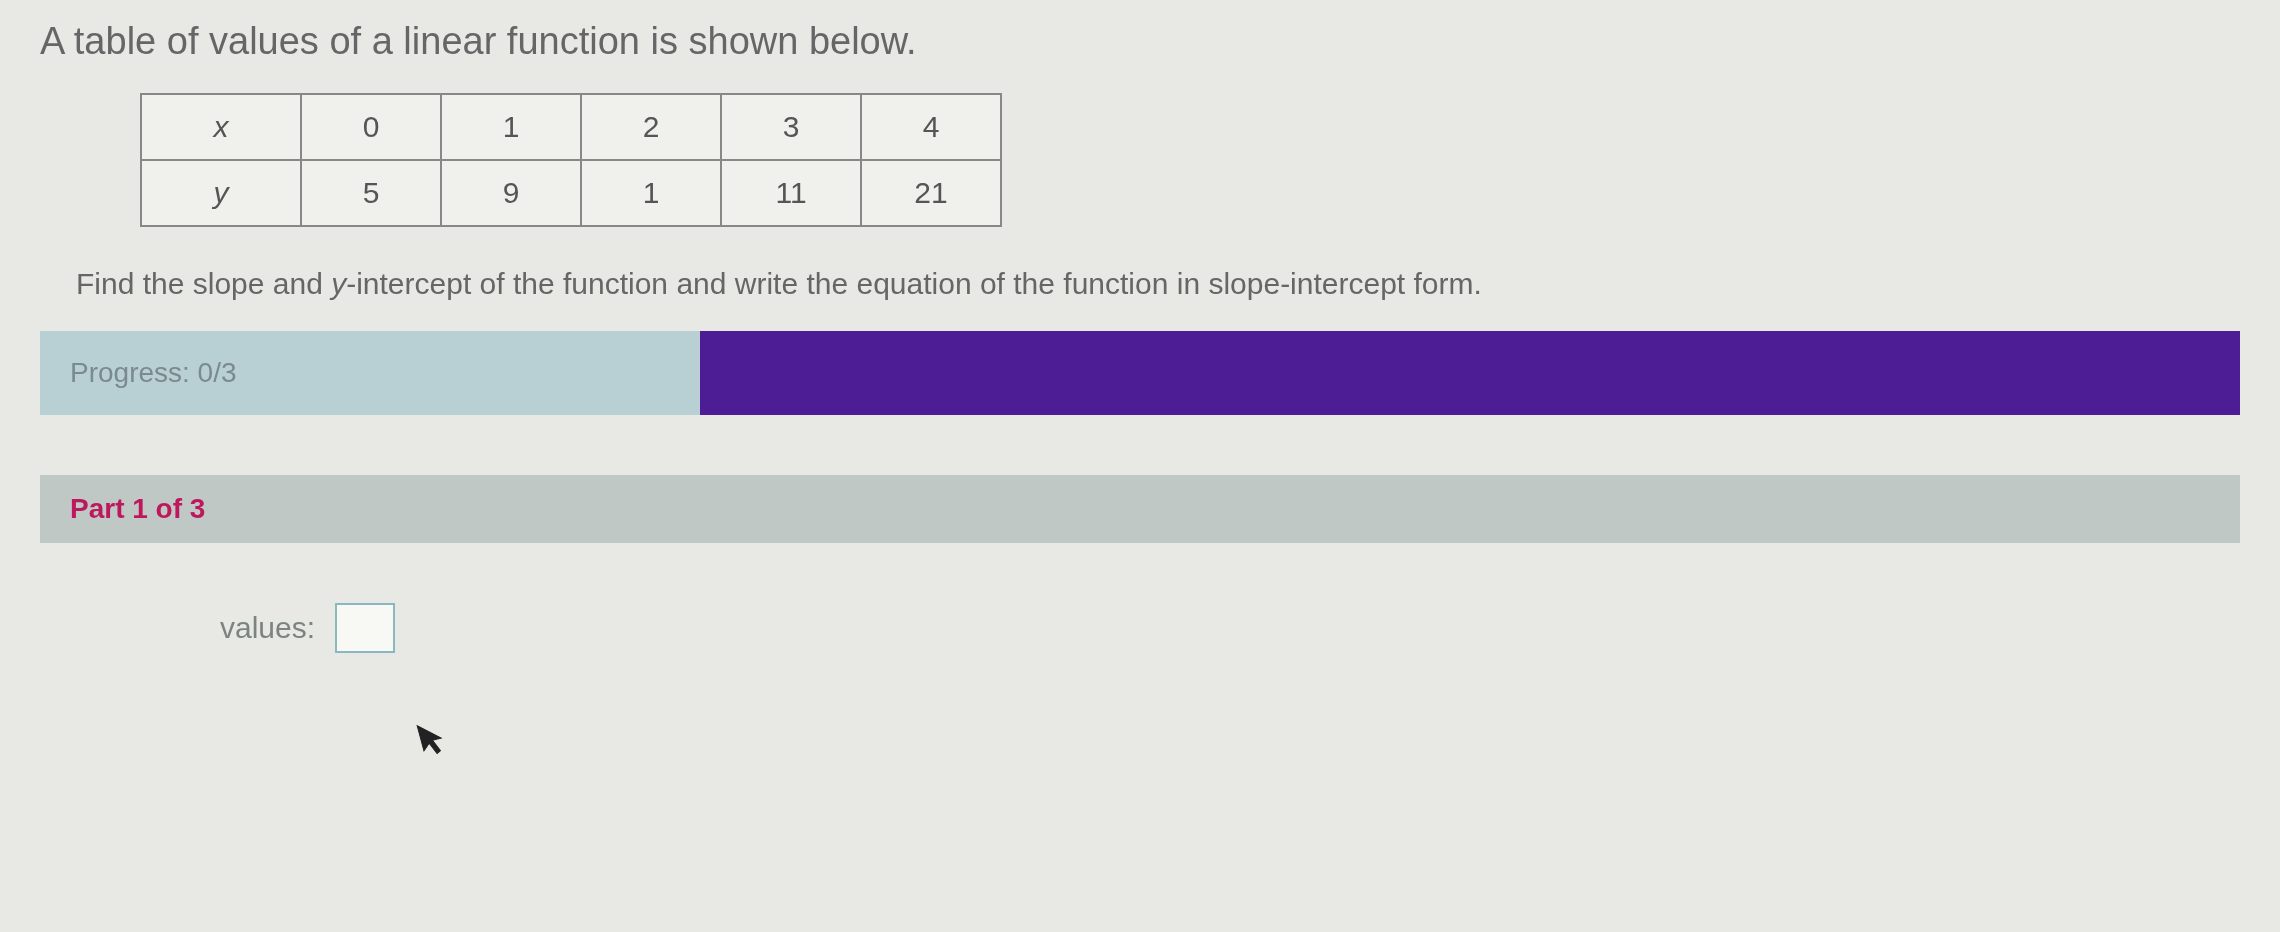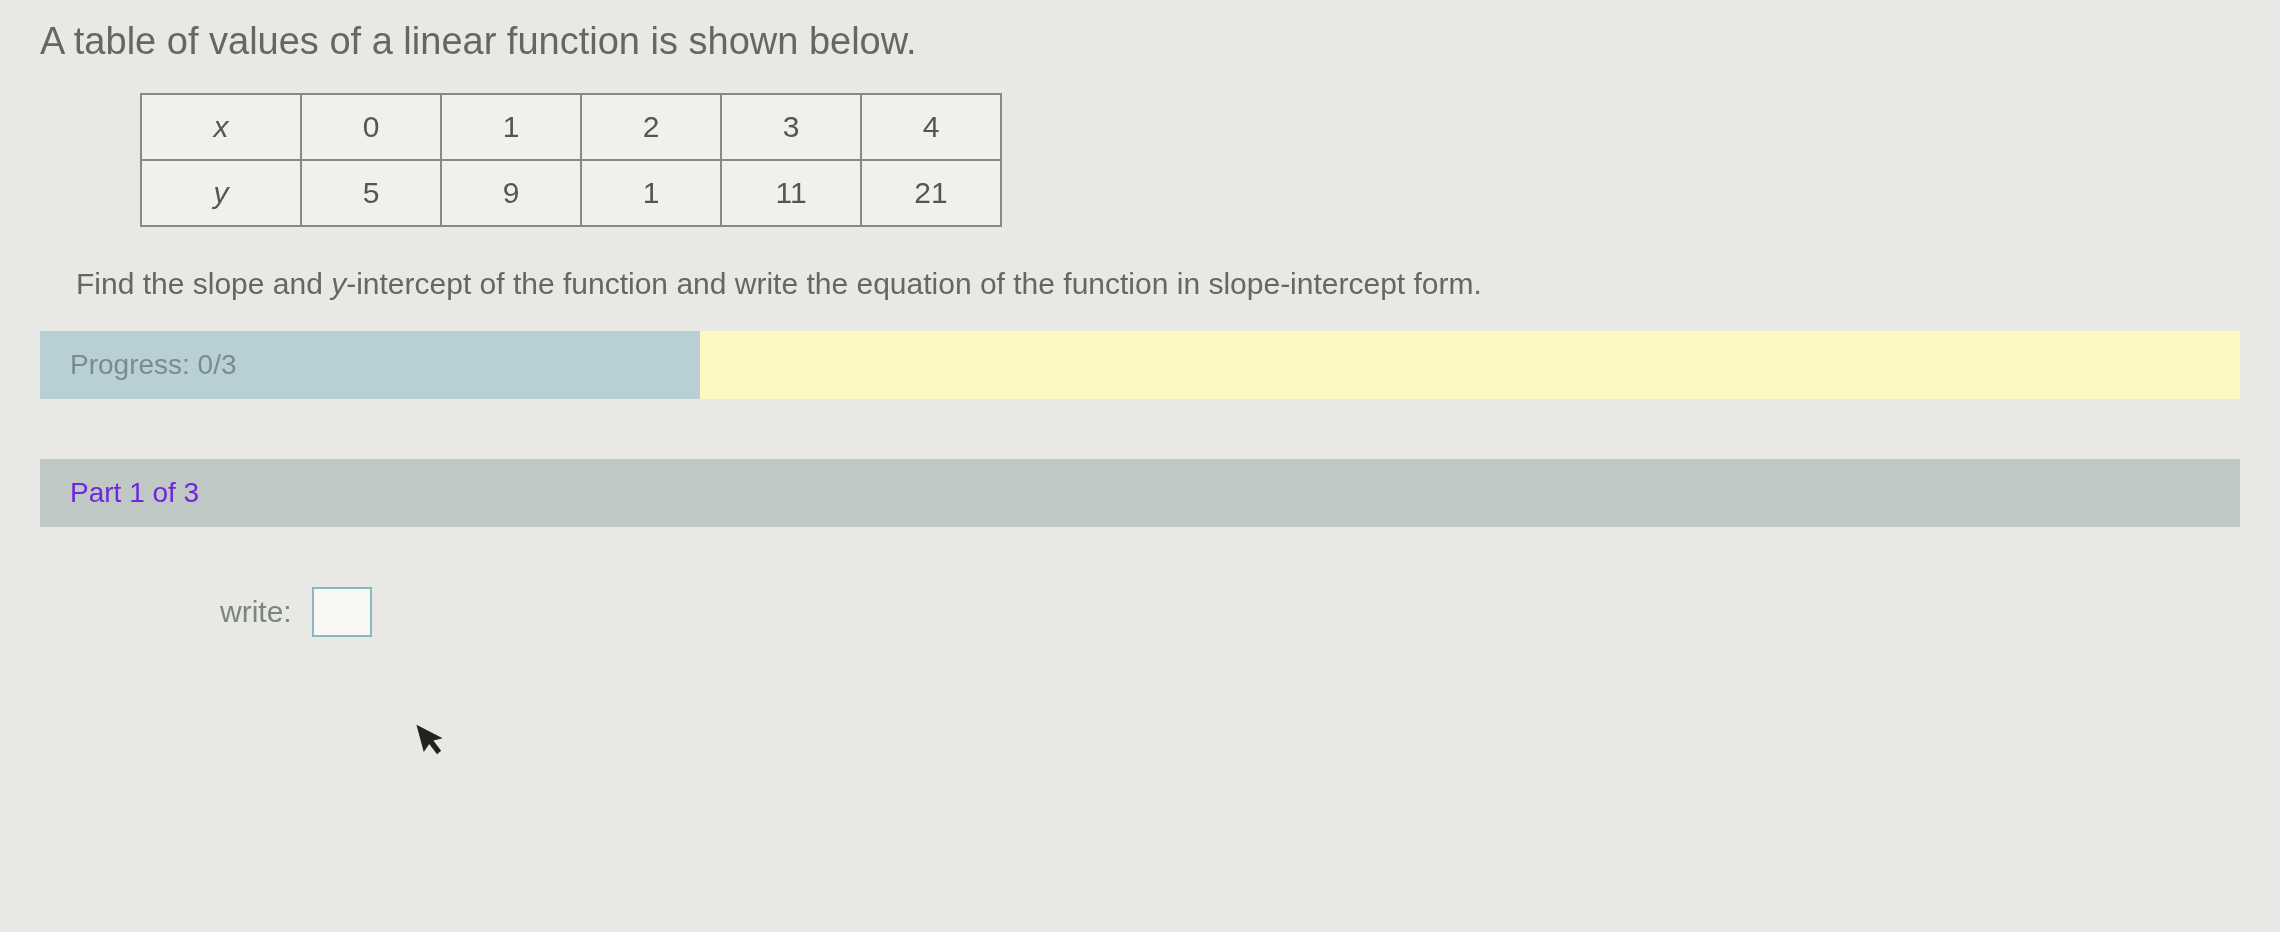--- a/index.html
+++ b/index.html
@@ -40,22 +40,22 @@
     .instruction {
       color: #666;
       font-size: 30px;
       margin-bottom: 30px;
       margin-left: 36px;
     }
     .italic {
       font-style: italic;
     }
     .progress-bar {
-      background: #fef9c3;
-      padding: 18px 30px;
+      background: #4c1d95;
+      padding: 26px 30px;
       font-size: 28px;
       color: #7a8a8e;
       margin-bottom: 60px;
       position: relative;
     }
     .progress-fill {
       position: absolute;
       top: 0;
       left: 0;
       height: 100%;
@@ -63,22 +63,23 @@
       background: #b8d0d4;
     }
     .progress-label {
       position: relative;
       z-index: 1;
     }
     .part-bar {
       background: #c0c8c6;
       padding: 18px 30px;
       font-size: 28px;
-      color: #6d28d9;
+      color: #be185d;
       margin-bottom: 60px;
+      font-weight: bold;
     }
     .answer-row {
       margin-left: 180px;
       display: flex;
       align-items: center;
       gap: 20px;
     }
     .answer-label {
       color: #7a8580;
       font-size: 30px;
@@ -133,21 +134,21 @@
 <div class="progress-bar">
   <div class="progress-fill"></div>
   <span class="progress-label">Progress: 0/3</span>
 </div>
 
 <div class="part-bar">
   <span>Part 1 of 3</span>
 </div>
 
 <div class="answer-row">
-  <span class="answer-label">write:</span>
+  <span class="answer-label">values:</span>
   <input class="answer-input" type="text" value="" style="">
 </div>
 
 <div class="cursor">
   <svg width="28" height="36" viewBox="0 0 28 36">
     <path d="M 2 2 L 2 28 L 9 22 L 14 34 L 18 32 L 13 20 L 22 20 Z" fill="#222" stroke="#222" stroke-width="1"></path>
   </svg>
 </div>
 
 </body></html>

